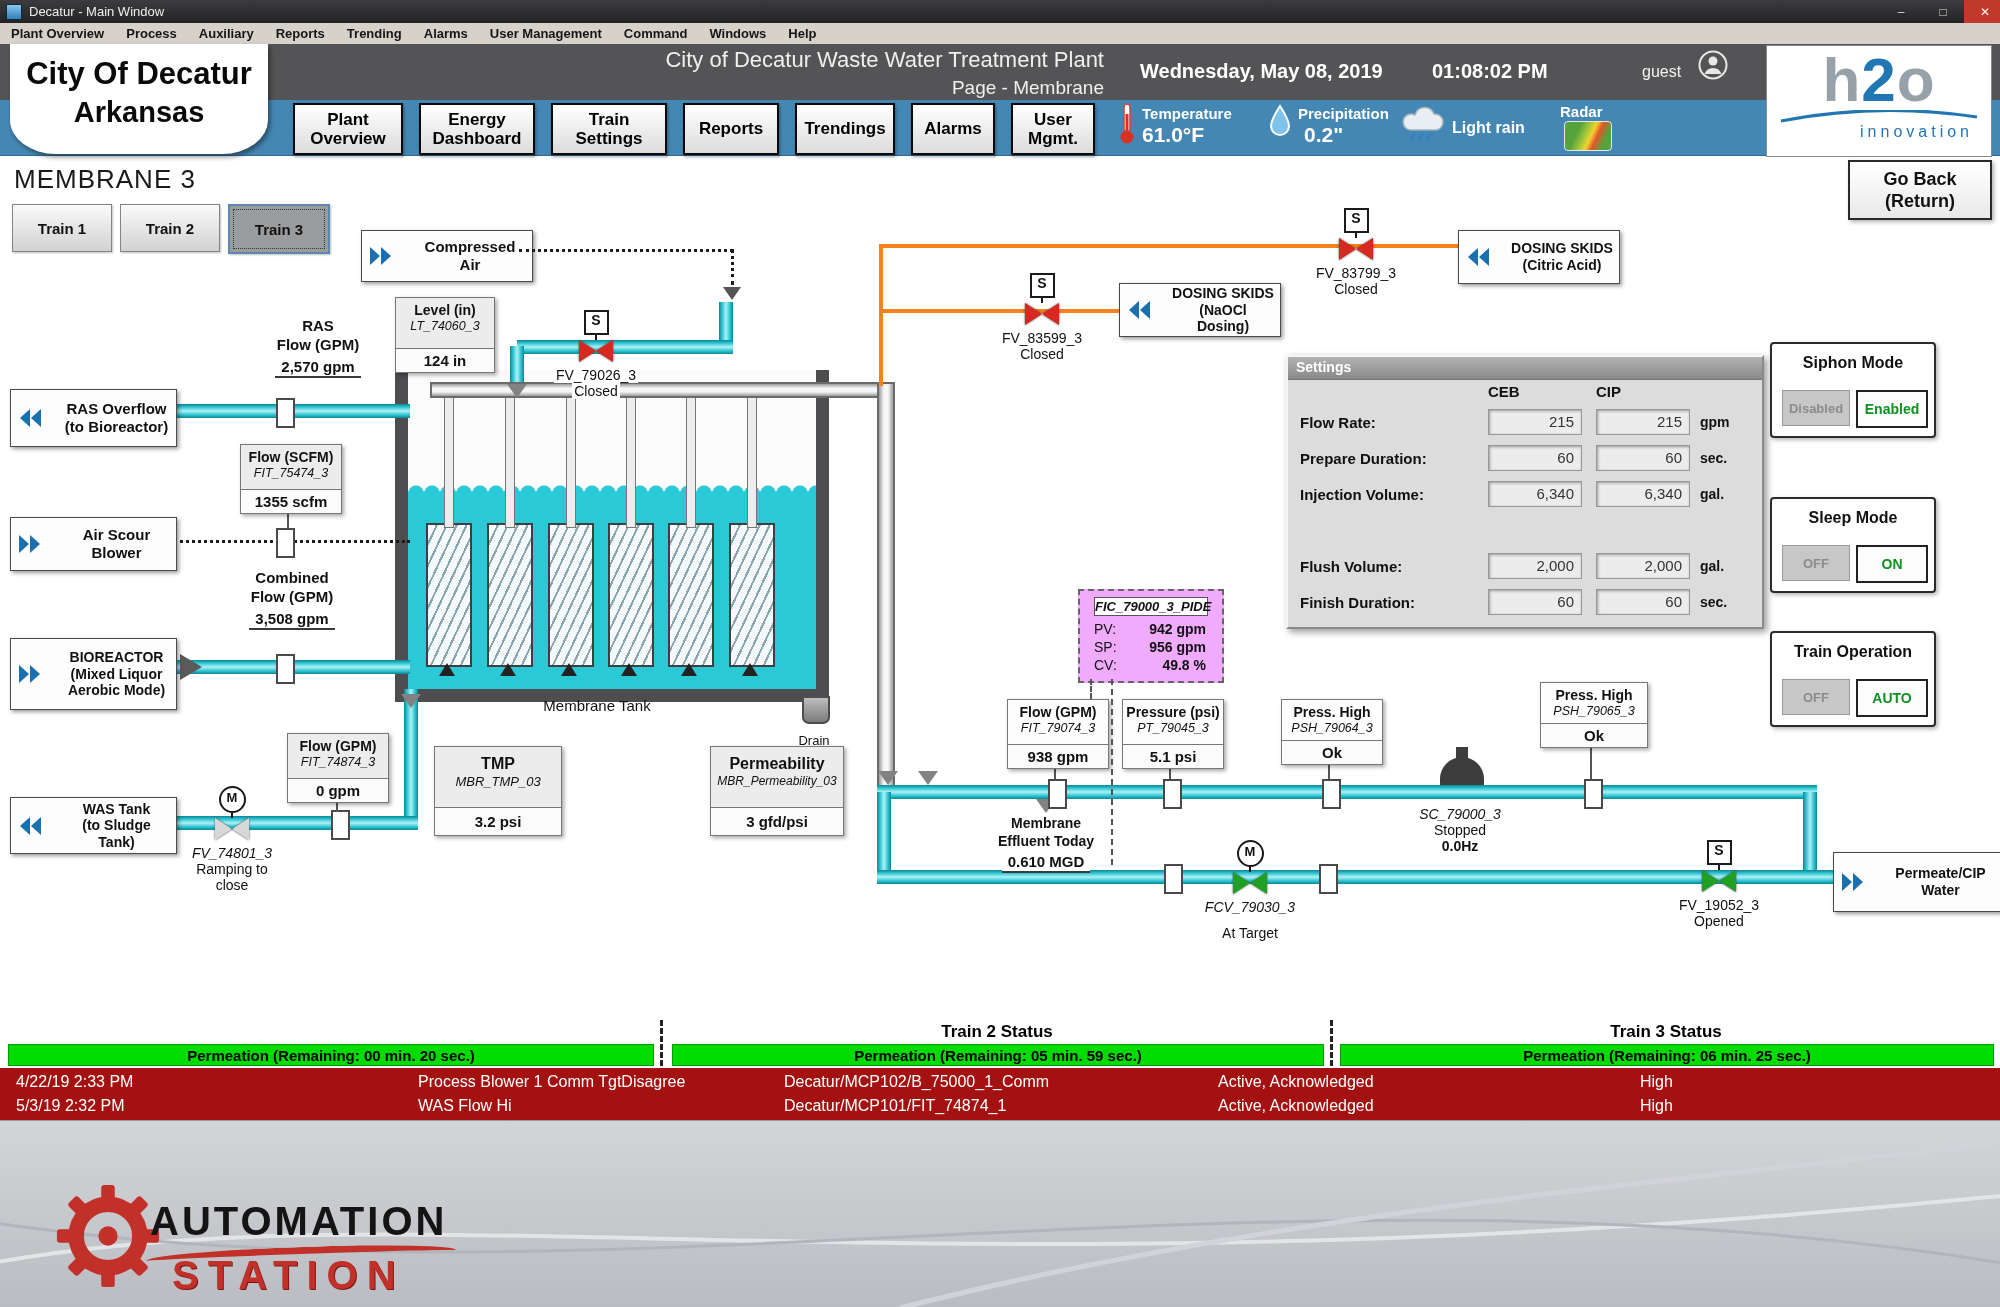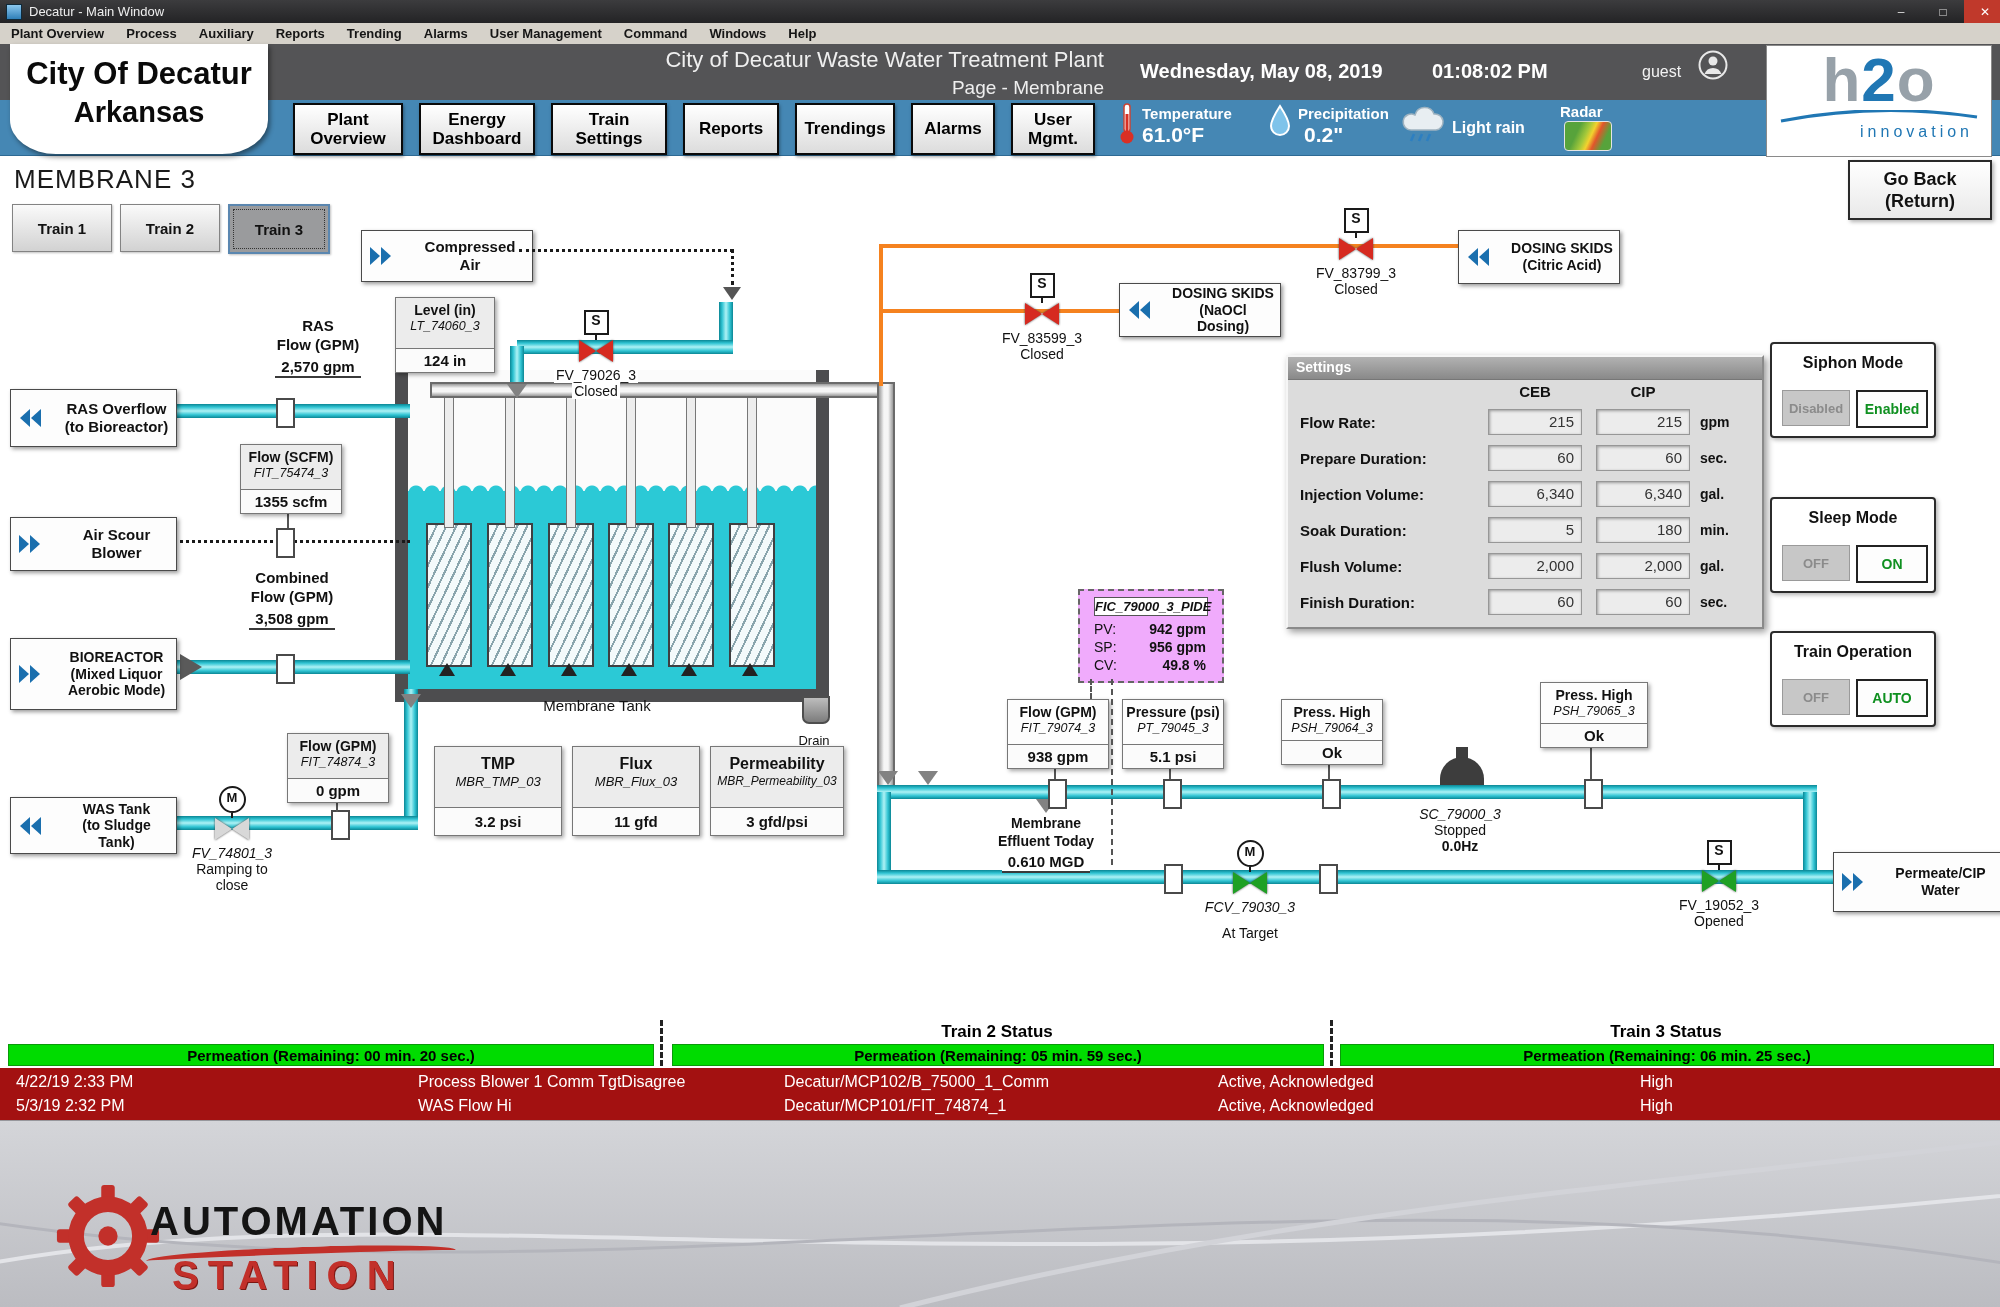--- a/index.html
+++ b/index.html
@@ -99,21 +99,21 @@
 
   
   .ficbox{border:2px dashed #666;background:#f0abfc}
   .fictitle{border:1.5px solid #555;background:#fff;margin:6px 14px 4px;font-style:italic;font-weight:bold;font-size:13px;text-align:center;padding:1px 0}
   .ficrow{display:flex;justify-content:space-between;font-size:14px;padding:1px 16px 1px 14px}
   .ficrow .v{font-weight:bold}
 
   
   .setpanel{background:#dcdcdc;border:2px solid;border-color:#f5f5f5 #8a8a8a #8a8a8a #f5f5f5;box-shadow:3px 3px 7px rgba(0,0,0,.4)}
   .sethdr{background:linear-gradient(#b2b2b2,#898989);color:#fff;font-weight:bold;font-size:14px;padding:2px 8px;border-bottom:1px solid #777;height:18px}
-  .colhdr{position:absolute;font-weight:bold;font-size:15px;text-align:center;width:94px}
+  .colhdr{position:absolute;font-weight:bold;font-size:15px;text-align:left;width:94px}
   .setrow{position:absolute;left:0;width:100%;height:28px}
   .setlbl{position:absolute;left:12px;top:5px;font-weight:bold;font-size:15px}
   .setval{position:absolute;width:94px;height:26px;background:#ececec;border:1px solid #979797;box-shadow:inset 1px 1px 3px rgba(0,0,0,.35);text-align:right;font-size:15px;color:#333;padding:3px 7px 0 0;box-sizing:border-box}
   .setunit{position:absolute;left:412px;top:5px;font-weight:bold;font-size:14px}
 
   
   .modebox{background:#fff;border:2px solid #2b2b2b;border-radius:4px;box-shadow:2px 2px 4px rgba(0,0,0,.3)}
   .modetitle{font-weight:bold;font-size:16px;text-align:center;padding-top:10px}
   .modebtn{position:absolute;top:46px;height:34px;display:flex;align-items:center;justify-content:center;font-weight:bold}
   .modeoff{left:10px;width:66px;background:#c7c7c7;color:#8b8b8b;border:1px solid #9a9a9a;font-size:13px}
@@ -369,25 +369,20 @@
       </div>
     <div class="vtag">FV_79026_3</div>
     <div class="vstate">Closed</div>
   </div>
 
   <div class="abs metric big" style="left:434px;top:746px;width:126px;height:88px">
     <div class="mt">TMP</div>
     <div class="mtag">MBR_TMP_03</div>
     <div class="mv">3.2 psi</div>
   </div>
-  <div class="abs metric big" style="left:572px;top:746px;width:126px;height:88px">
-    <div class="mt">Flux</div>
-    <div class="mtag">MBR_Flux_03</div>
-    <div class="mv">11 gfd</div>
-  </div>
   <div class="abs metric big" style="left:710px;top:746px;width:132px;height:88px">
     <div class="mt">Permeability</div>
     <div class="mtag" style="font-size:12px">MBR_Permeability_03</div>
     <div class="mv">3 gfd/psi</div>
   </div>
 
   <div class="abs orV" style="left:879px;top:244px;height:142px"></div>
   <div class="abs orH" style="left:879px;top:244px;width:579px"></div>
   <div class="abs orH" style="left:879px;top:309px;width:240px"></div>
   <div class="abs vasm" style="left:1006px;top:273px;width:72px">
@@ -540,26 +535,20 @@
       <span class="setlbl">Prepare Duration:</span>
       <span class="setval" style="left:200px">60</span>
       <span class="setval" style="left:308px">60</span>
       <span class="setunit">sec.</span>
     </div>
     <div class="setrow" style="top:124px">
       <span class="setlbl">Injection Volume:</span>
       <span class="setval" style="left:200px">6,340</span>
       <span class="setval" style="left:308px">6,340</span>
       <span class="setunit">gal.</span>
-    </div>
-    <div class="setrow" style="top:160px">
-      <span class="setlbl">Soak Duration:</span>
-      <span class="setval" style="left:200px">5</span>
-      <span class="setval" style="left:308px">180</span>
-      <span class="setunit">min.</span>
     </div>
     <div class="setrow" style="top:196px">
       <span class="setlbl">Flush Volume:</span>
       <span class="setval" style="left:200px">2,000</span>
       <span class="setval" style="left:308px">2,000</span>
       <span class="setunit">gal.</span>
     </div>
     <div class="setrow" style="top:232px">
       <span class="setlbl">Finish Duration:</span>
       <span class="setval" style="left:200px">60</span>

